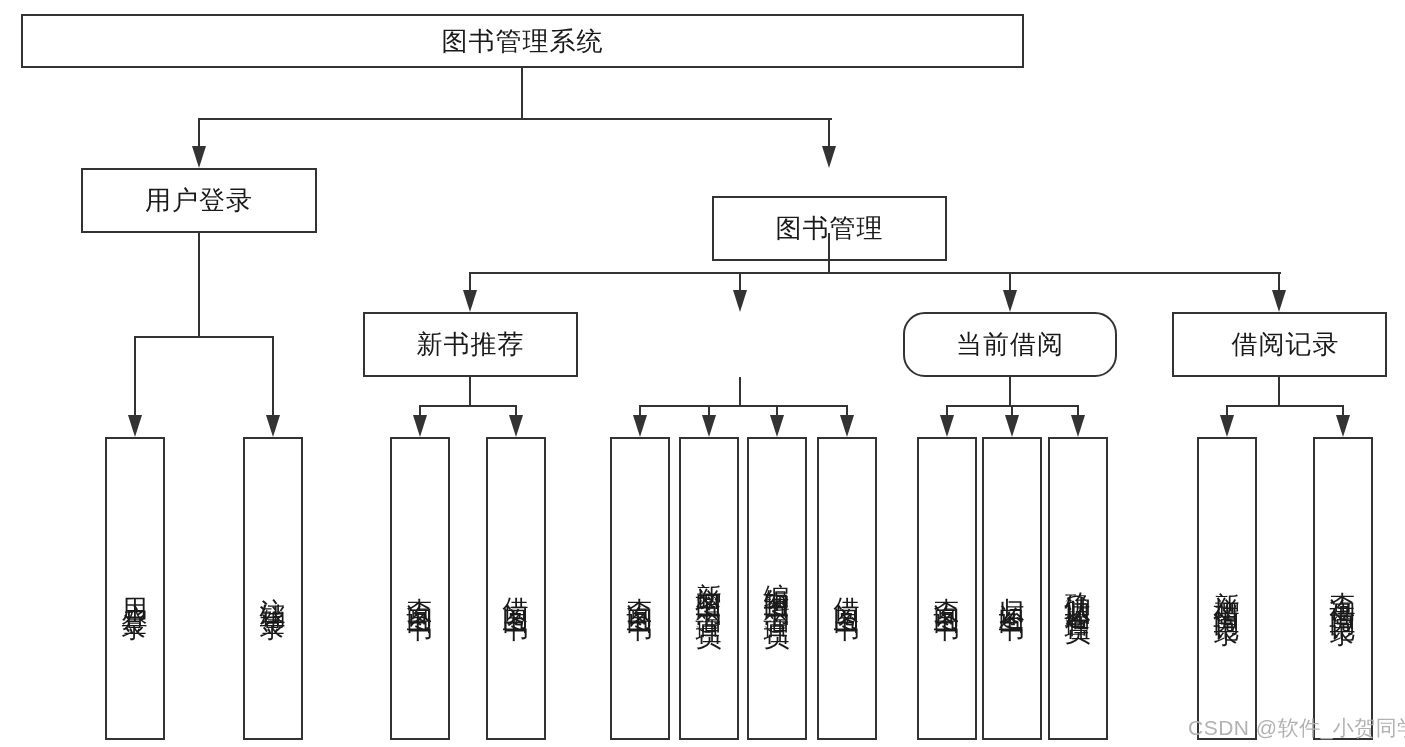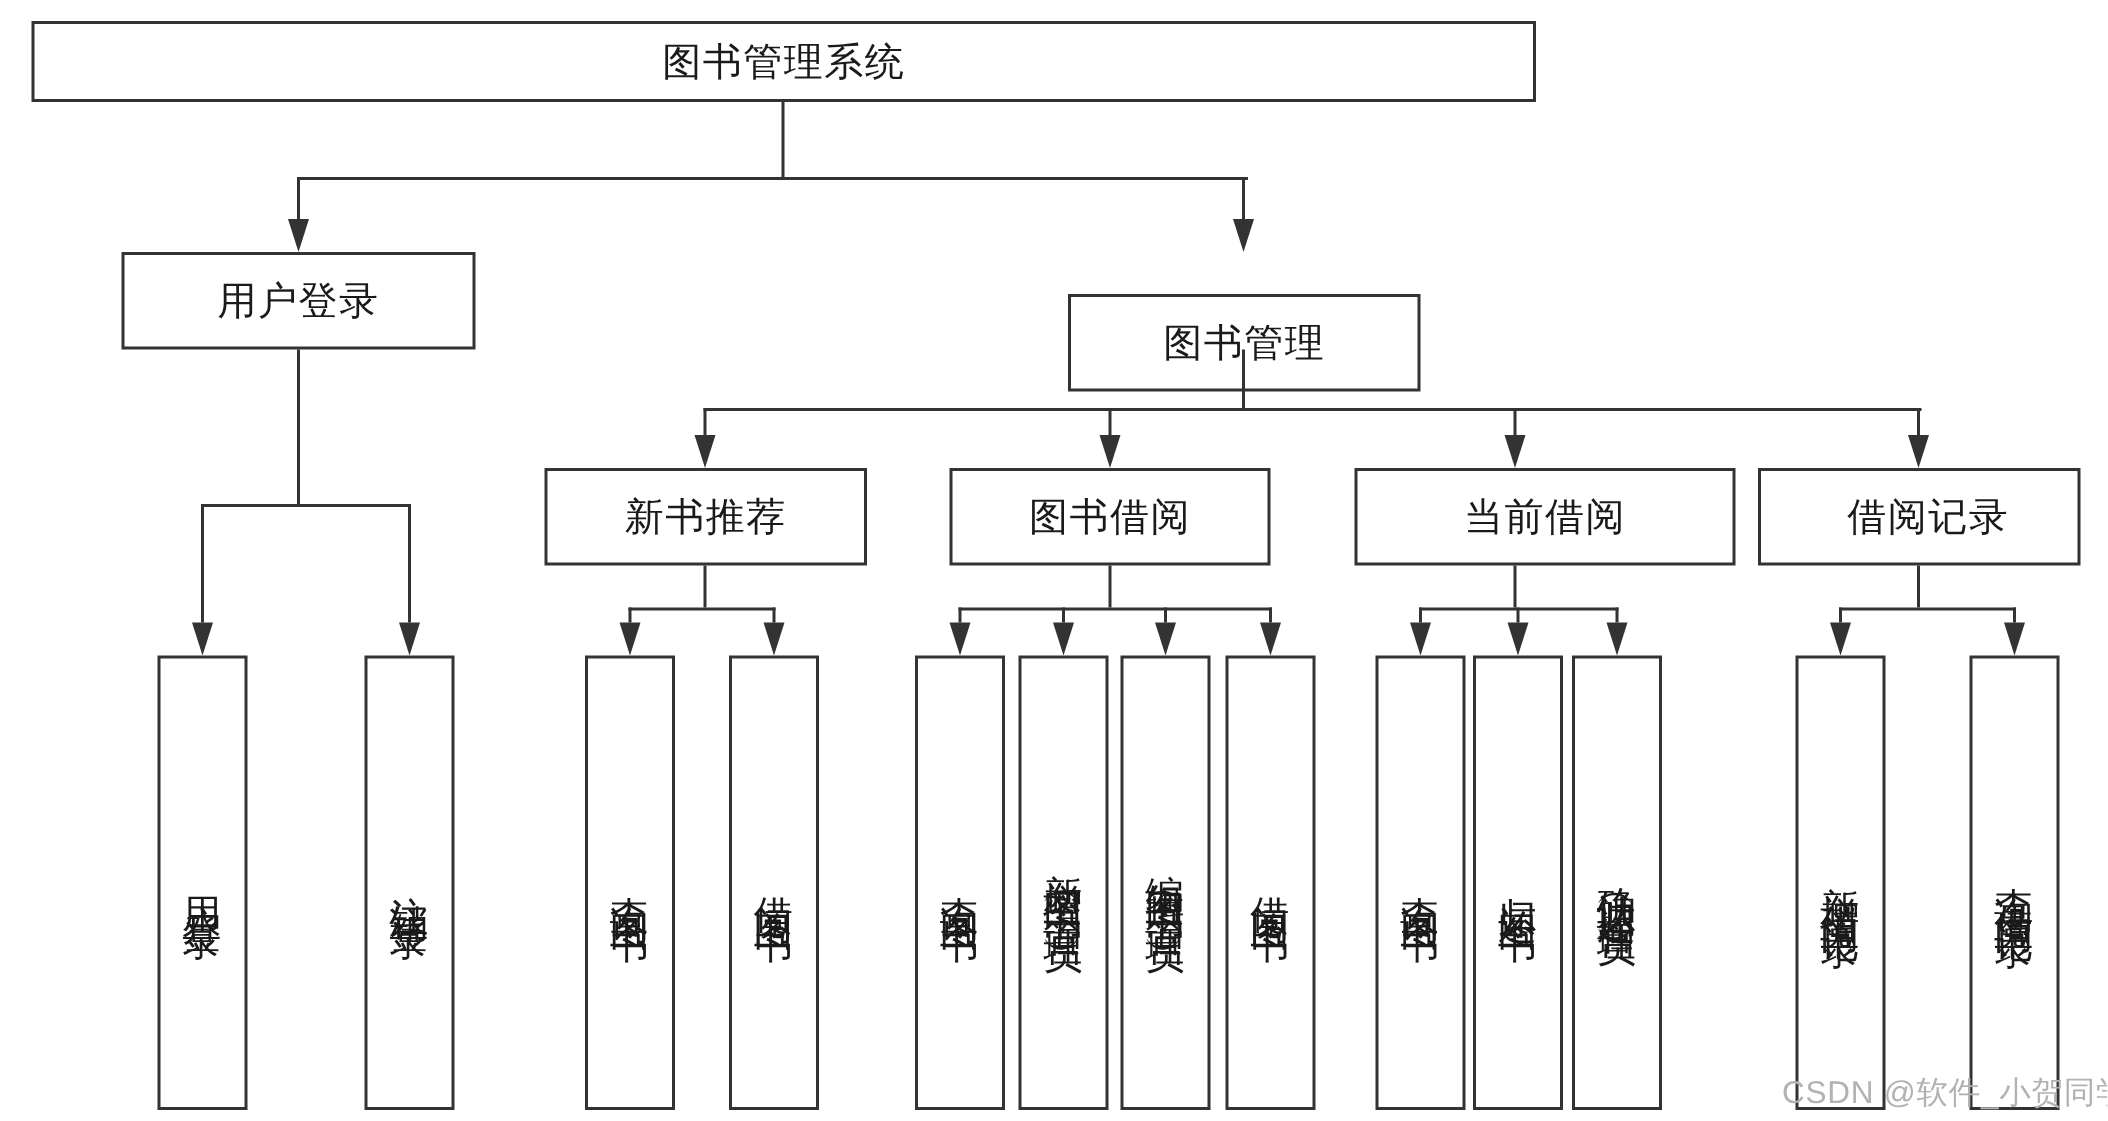--- a/index.html
+++ b/index.html
@@ -80,24 +80,21 @@
     <div class="ah" style="left:733px;top:290px;"></div>
     <div class="vl" style="left:1009px;top:272px;height:18px;"></div>
     <div class="ah" style="left:1003px;top:290px;"></div>
     <div class="vl" style="left:1278px;top:272px;height:18px;"></div>
     <div class="ah" style="left:1272px;top:290px;"></div>
   </div>
 
   <div class="node" style="left:363px;top:312px;width:215px;height:65px;text-align:center;">
     <span>新书推荐</span>
   </div>
-  <div class="node" style="left:633px;top:312px;width:214px;height:65px;">
-    <span>图书借阅</span>
-  </div>
-  <div class="node" style="left:903px;top:312px;width:254px;height:65px;">
+  <div class="node" style="left:903px;top:312px;width:214px;height:65px;border-radius:22px;">
     <span>当前借阅</span>
   </div>
   <div class="node" style="left:1172px;top:312px;width:215px;height:65px;padding-left:12px;">
     <span>借阅记录</span>
   </div>
 
   <div>
     <div class="vl" style="left:469px;top:377px;height:28px;"></div>
     <div class="hl" style="left:419px;top:405px;width:98px;"></div>
     <div class="vl" style="left:419px;top:405px;height:10px;"></div>

